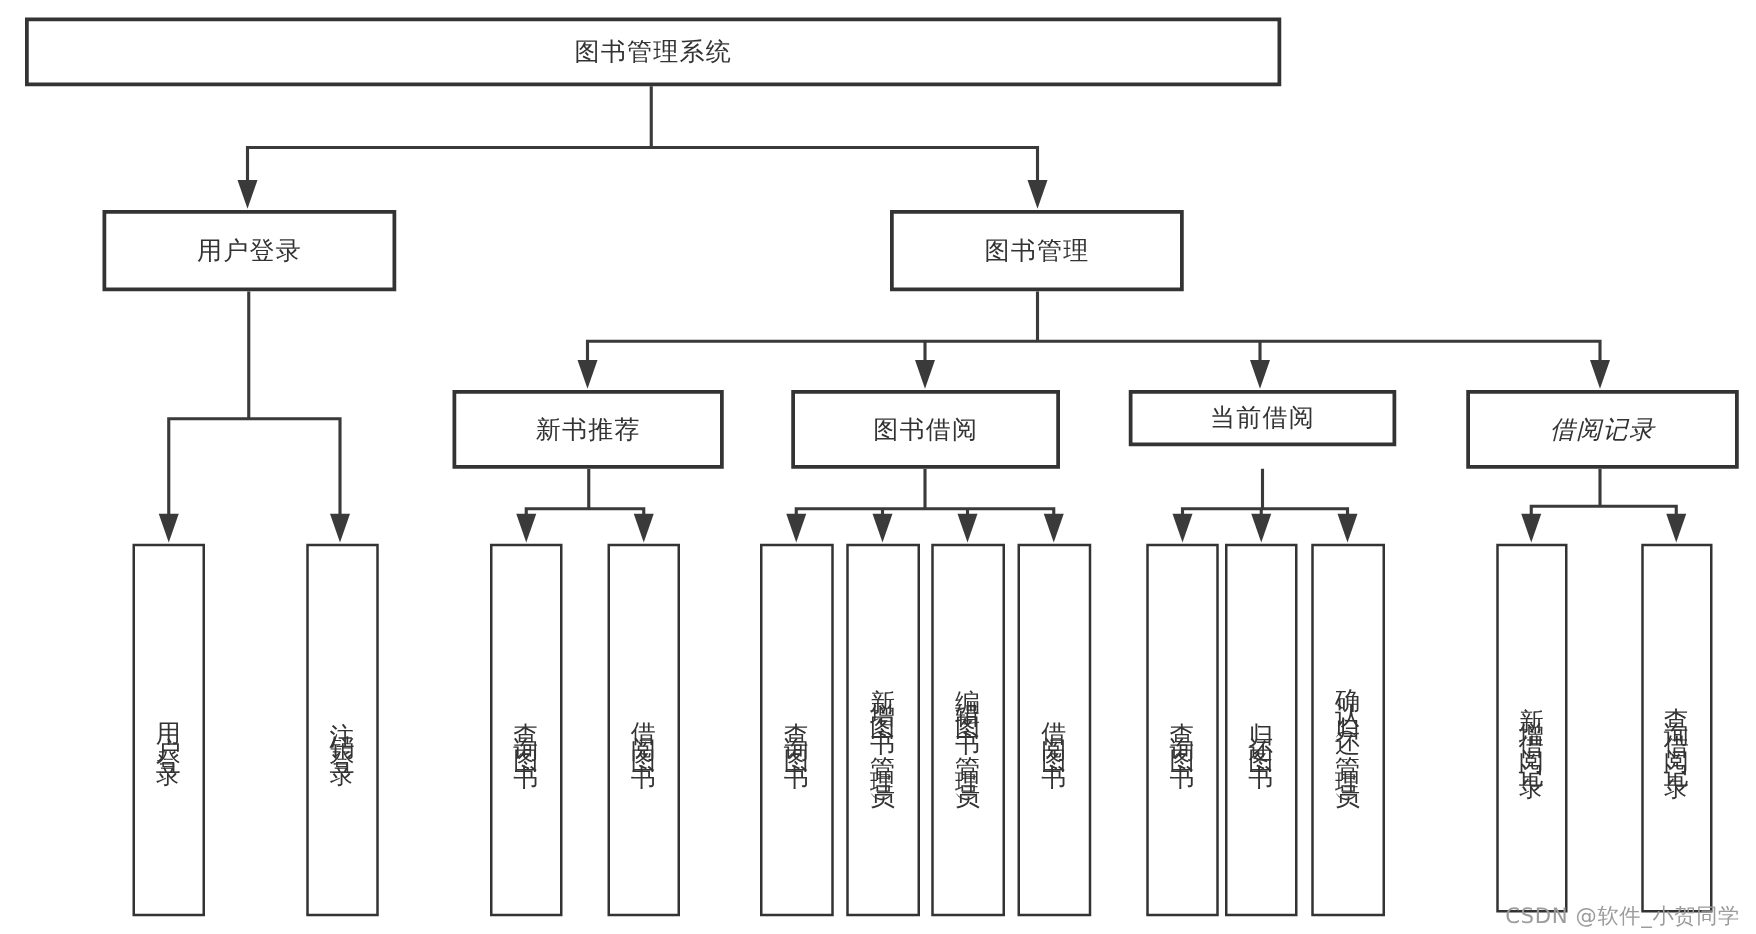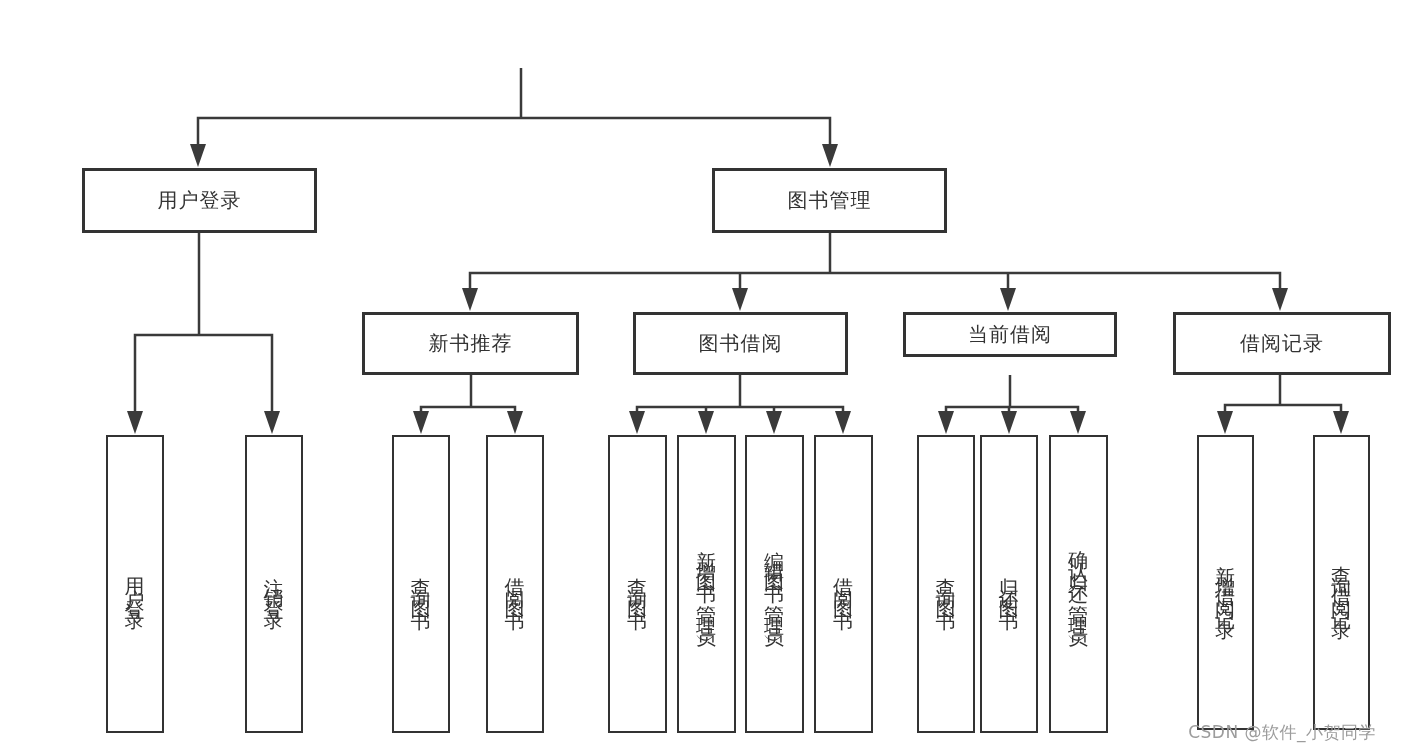--- a/index.html
+++ b/index.html
@@ -45,21 +45,21 @@
     position:absolute;left:0;top:0;z-index:1;
   }
   #connectors path{
     fill:none;stroke:var(--line);stroke-width:2.5;
   }
   #connectors polygon{
     fill:var(--line);stroke:none;
   }
   #watermark{
     position:absolute;
-    right:29px;top:721px;
+    right:13px;top:721px;
     font-size:17px;
     color:var(--wm);
     letter-spacing:0.5px;
     z-index:3;
     white-space:nowrap;
   }
 </style>
 </head>
 <body>
 
@@ -120,38 +120,41 @@
     </g>
 
     <g>
       <path d="M1280 375 V405"></path>
       <path d="M1225 413 V405 H1341 V413"></path>
       <polygon points="1217,411 1233,411 1225,434"></polygon>
       <polygon points="1333,411 1349,411 1341,434"></polygon>
     </g>
   </svg>
 
+  <div class="box" style="left:20px;top:14px;width:1005px;height:55px;">
+    <span class="hlabel">图书管理系统</span>
+  </div>
 
   <div class="box" style="left:82px;top:168px;width:235px;height:65px;">
     <span class="hlabel">用户登录</span>
   </div>
   <div class="box" style="left:712px;top:168px;width:235px;height:65px;">
     <span class="hlabel">图书管理</span>
   </div>
 
   <div class="box" style="left:633px;top:312px;width:215px;height:63px;">
     <span class="hlabel">图书借阅</span>
   </div>
   <div class="box" style="left:362px;top:312px;width:217px;height:63px;">
     <span class="hlabel">新书推荐</span>
   </div>
   <div class="box" style="left:903px;top:312px;width:214px;height:45px;">
     <span class="hlabel">当前借阅</span>
   </div>
-  <div class="box" style="left:1173px;top:312px;width:218px;height:63px;">
+  <div class="box" style="left:1173px;top:312px;width:218px;height:63px;font-style:italic;">
     <span class="hlabel">借阅记录</span>
   </div>
 
   <div class="box leaf" style="left:106px;top:435px;width:58px;height:298px;">
     <span class="vtext">用户登录</span>
   </div>
   <div class="box leaf" style="left:245px;top:435px;width:58px;height:298px;">
     <span class="vtext">注销登录</span>
   </div>
 

